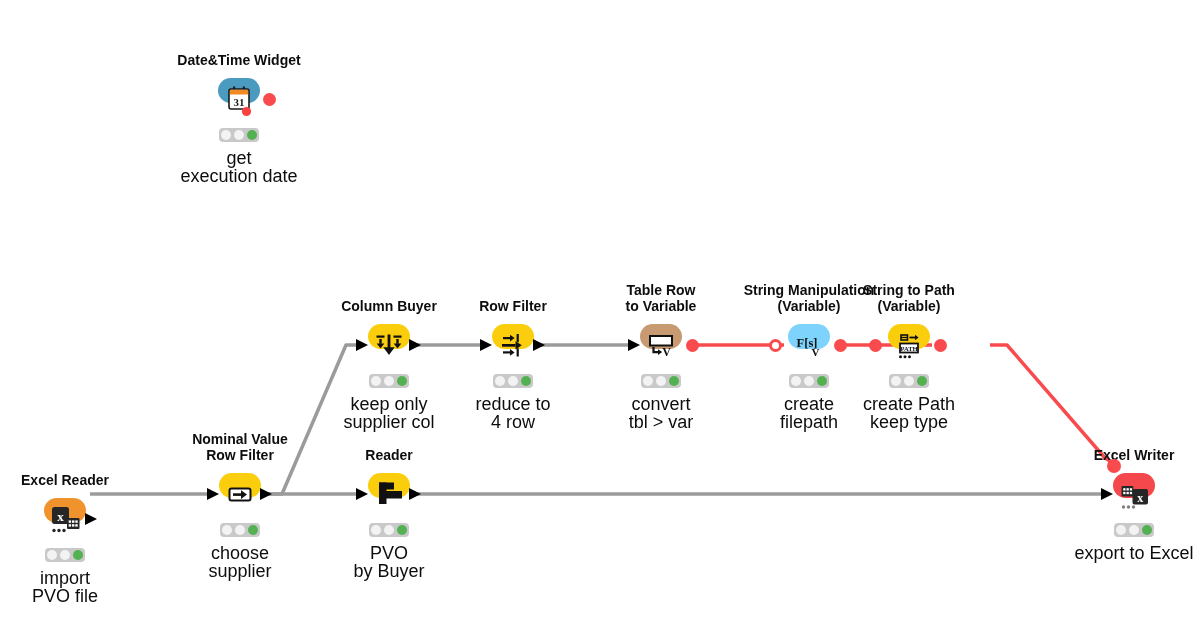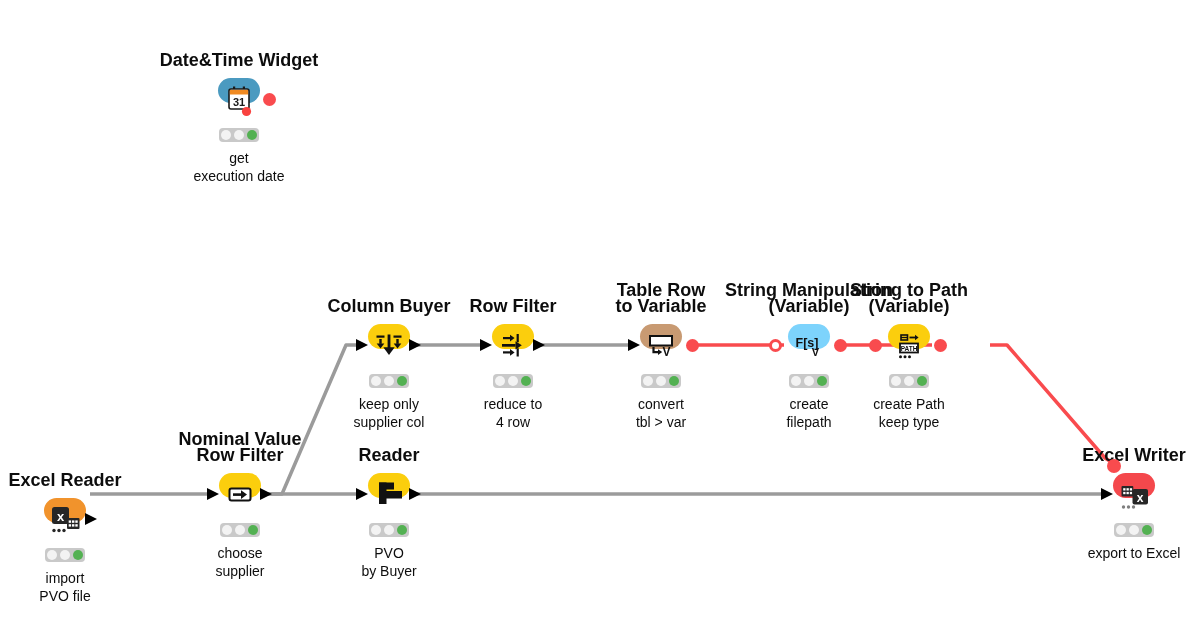--- a/index.html
+++ b/index.html
@@ -3,27 +3,27 @@
 <meta charset="utf-8">
 <style>
   html,body{margin:0;padding:0;background:#fff;}
   .canvas{position:relative;width:1200px;height:630px;background:#ffffff;overflow:hidden;
           font-family:"Liberation Sans",sans-serif;color:#111;}
   .wires{position:absolute;left:0;top:0;width:1200px;height:630px;}
   .wires polyline{fill:none;stroke-width:3.5;stroke-linejoin:round;}
   .conn-data{stroke:#9B9B9B;}
   .conn-flow{stroke:#F94B4E;}
   .node{position:absolute;width:42px;height:42px;}
-  .box{position:absolute;left:0;top:0;width:42px;height:25px;border-radius:13px;}
+  .box{position:absolute;left:0;top:0;width:42px;height:25px;border-radius:13px;font-family:Liberation Serif, serif;}
   .box svg{display:block;}
   .title{position:absolute;left:21px;transform:translateX(-50%);bottom:52px;width:230px;
-         text-align:center;font-size:18px;font-weight:bold;line-height:16px;
+         text-align:center;font-size:14px;font-weight:bold;line-height:16px;
          white-space:pre-line;color:#0d0d0d;}
   .label{position:absolute;left:21px;transform:translateX(-50%);top:71px;width:230px;
-         text-align:center;font-size:14px;line-height:18px;white-space:pre-line;color:#0d0d0d;}
+         text-align:center;font-size:18px;line-height:18px;white-space:pre-line;color:#0d0d0d;}
   .traffic{position:absolute;top:50px;left:1px;width:40px;height:14px;background:#C9C9C9;
            border-radius:4px;display:flex;align-items:center;justify-content:center;gap:3px;}
   .dot{width:10px;height:10px;border-radius:50%;}
   .dot.off{background:#F3F3F3;}
   .dot.on{background:#53B152;}
   .port-tri{position:absolute;width:0;height:0;border-top:6.5px solid transparent;
             border-bottom:6.5px solid transparent;border-left:12px solid #000;}
   .port-tri.in{left:-12px;top:14.5px;}
   .port-tri.out{left:41px;top:14.5px;}
   .port-circle{position:absolute;width:13px;height:13px;border-radius:50%;background:#F94B4E;box-sizing:border-box;}

